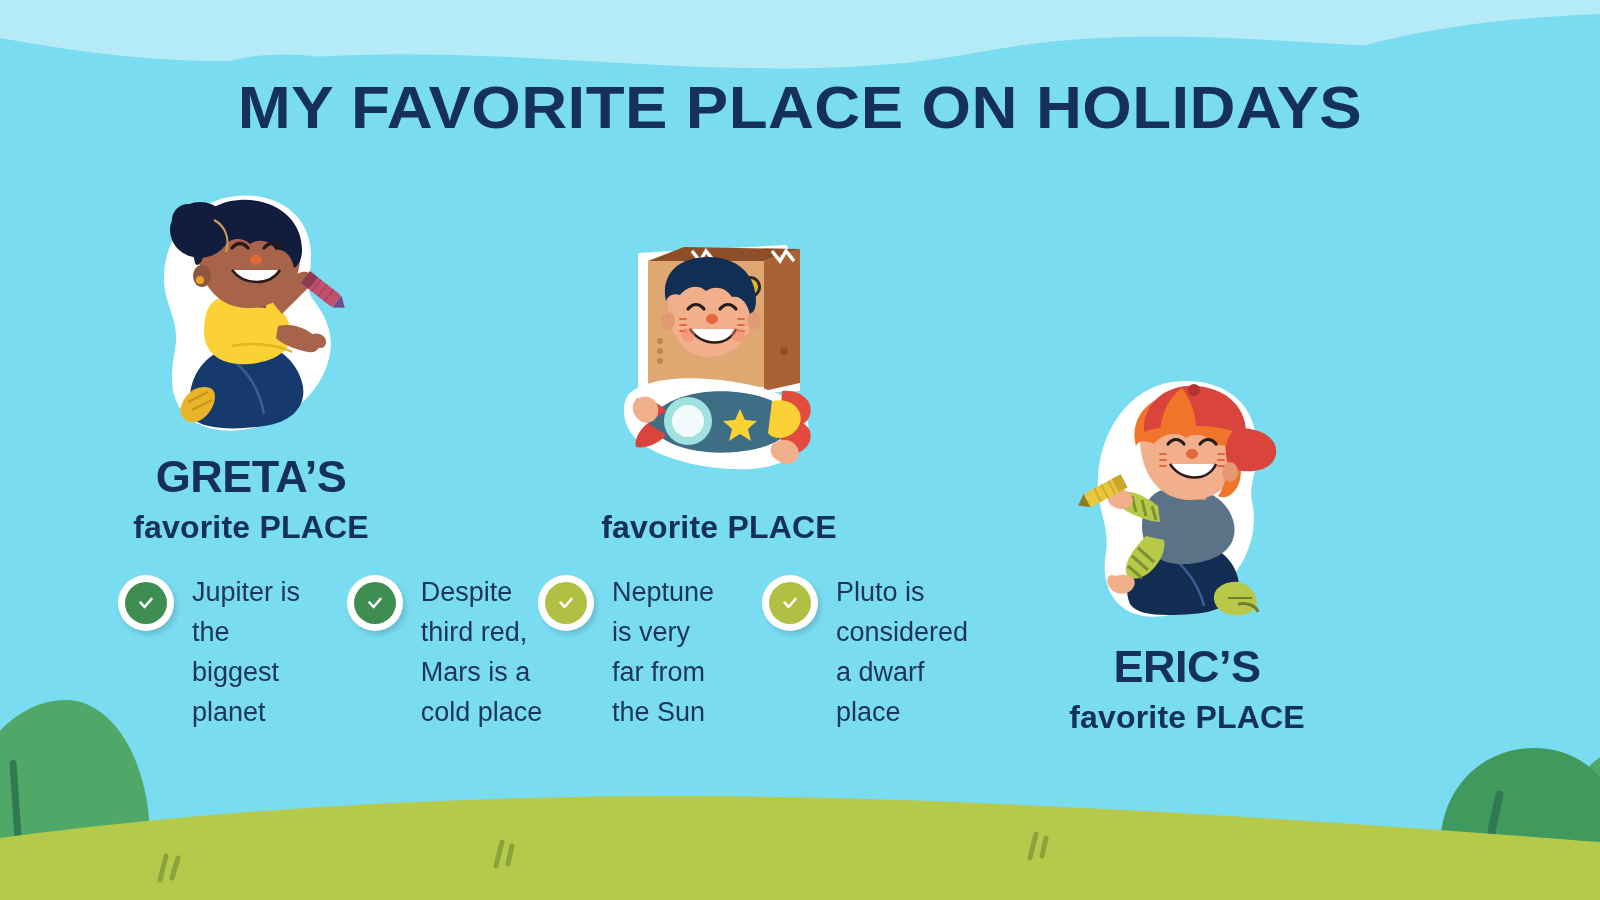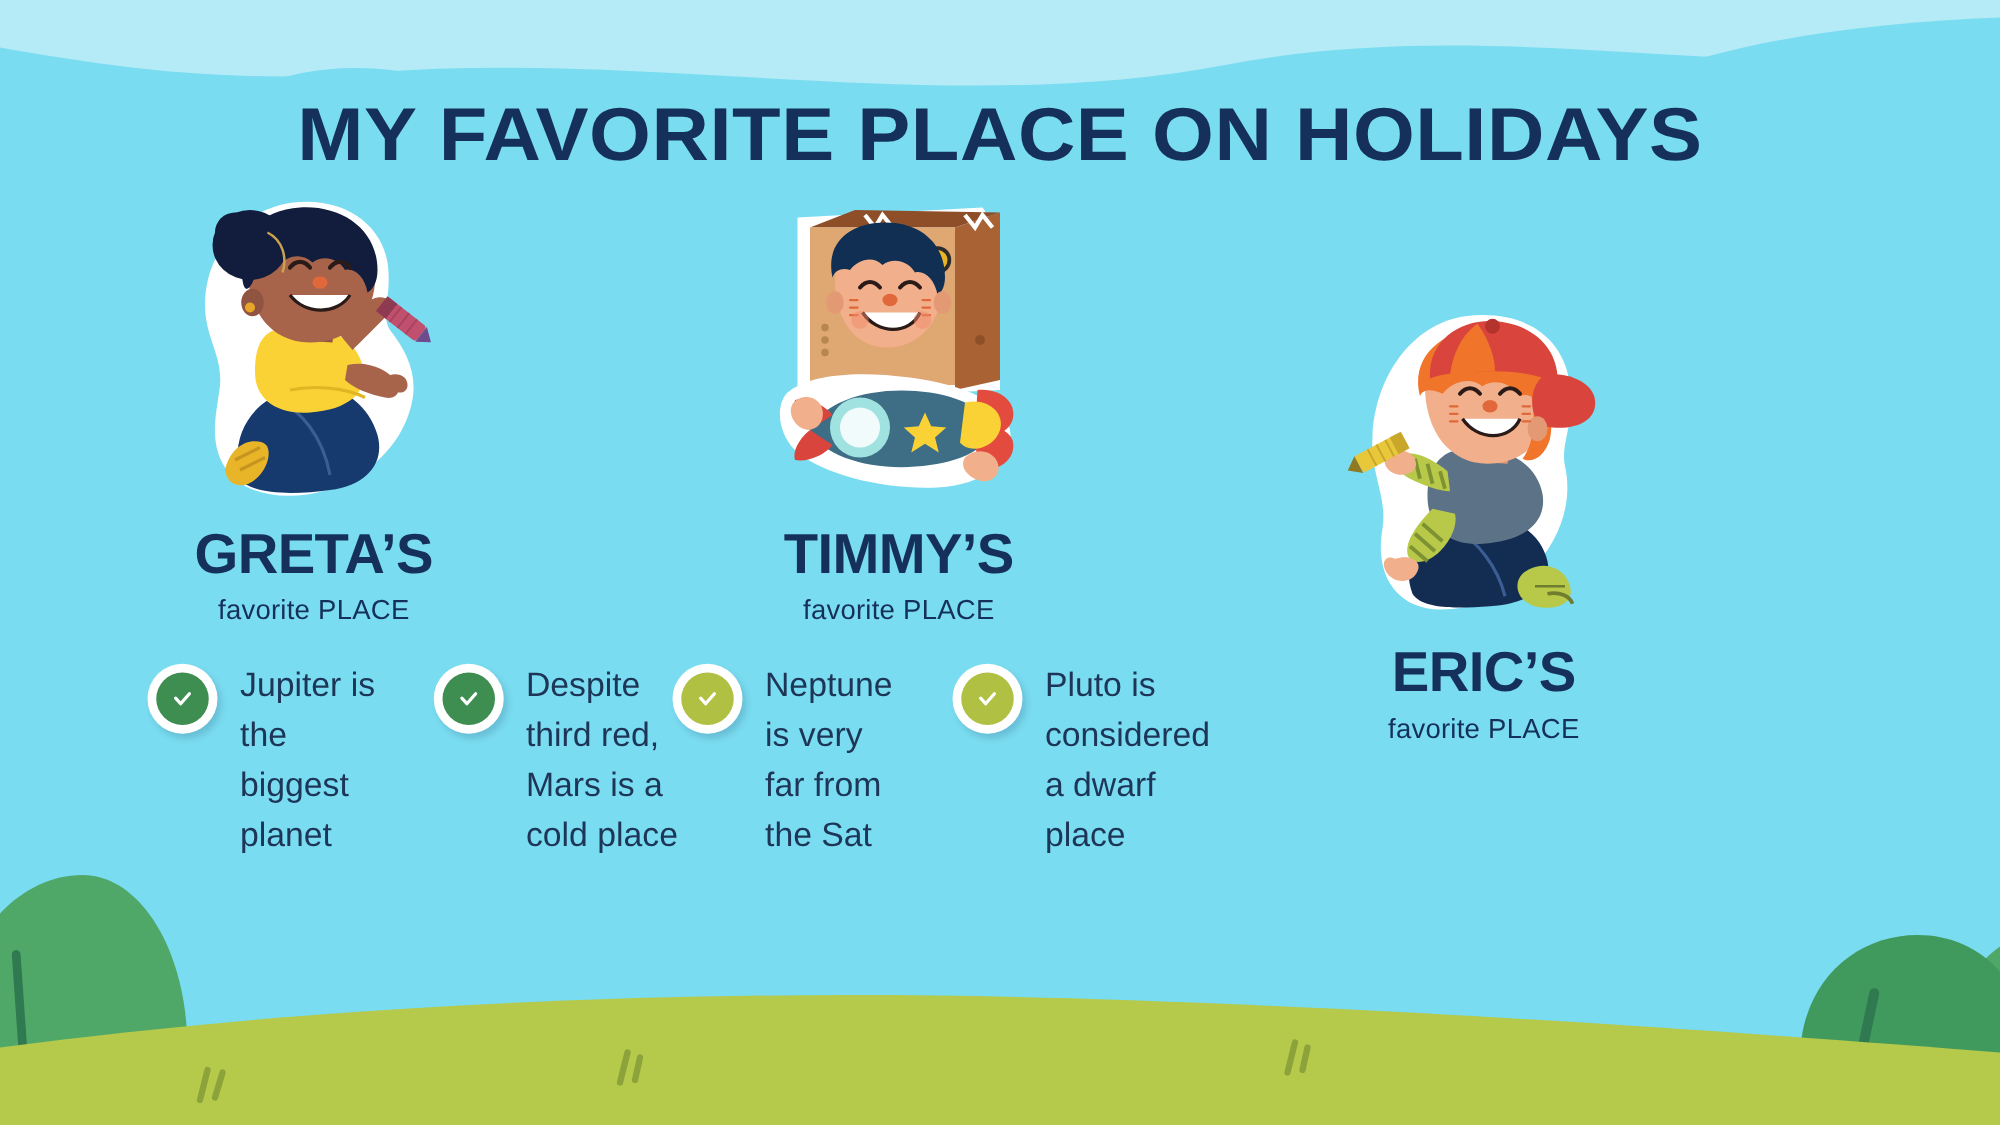--- a/index.html
+++ b/index.html
@@ -45,25 +45,25 @@
     letter-spacing: 0.4px;
     line-height: 1;
     transform: scaleX(1.06);
     transform-origin: center center;
     white-space: nowrap;
   }
 
   
   .columns {
     position: absolute;
-    top: 152px;
+    top: 186px;
     left: 0;
     width: 1448px;
     display: flex;
-    align-items: center;
+    align-items: flex-end;
   }
   .col {
     width: 458px;
     display: flex;
     flex-direction: column;
     align-items: center;
   }
   .col-greta   { margin-left: 22px; }
   .col-timmy   { margin-left: 10px; }
   .col-eric    { margin-left: 10px; }
@@ -82,22 +82,22 @@
     line-height: 1;
   }
   .owner-name {
     font-size: 45px;
     font-weight: 700;
     letter-spacing: -0.5px;
     color: #14305B;
   }
   .fav-place {
     margin-top: 12px;
-    font-size: 22px;
-    font-weight: 400;
+    font-size: 32px;
+    font-weight: 700;
     letter-spacing: 0.2px;
     color: #14305B;
   }
 
   
   .bullets {
     margin-top: 30px;
     width: 430px;
     display: flex;
     flex-direction: row;
@@ -333,34 +333,33 @@
           <path d="M178,160 C196,158 210,170 206,184 C202,196 186,200 176,192 Z" fill="#E24B3E"></path>
           <path d="M178,224 C196,226 210,214 206,200 C202,190 186,186 176,194 Z" fill="#E24B3E"></path>
           <path d="M168,170 C186,166 200,178 196,192 C192,206 172,212 164,202 Z" fill="#FBD235"></path>
 
           <path d="M32,186 C26,178 28,168 38,166 C48,164 56,172 54,182 C52,192 40,196 32,186 Z" fill="#F2AF8B"></path>
           <path d="M168,214 C176,206 190,208 194,218 C198,228 188,236 178,232 C168,228 164,220 168,214 Z" fill="#F2AF8B"></path>
         </svg>
       </div>
 
       <div class="col-heading">
-        <div class="owner-name">TIMMY’S</div>
         <div class="fav-place">favorite PLACE</div>
       </div>
 
       <div class="bullets">
         <div class="bullet">
           <div class="check-badge">
             <div class="check-inner" style="background:#AFC043">
               <svg width="24" height="24" viewBox="0 0 24 24">
                 <path d="M6.5 11.5 L10.5 16 L17.5 8" stroke="#FFFFFF" stroke-width="2.6" fill="none" stroke-linecap="round" stroke-linejoin="round"></path>
               </svg>
             </div>
           </div>
-          <div class="bullet-text">Neptune is very far from the Sat</div>
+          <div class="bullet-text">Neptune is very far from the Sun</div>
         </div>
         <div class="bullet">
           <div class="check-badge">
             <div class="check-inner" style="background:#AFC043">
               <svg width="24" height="24" viewBox="0 0 24 24">
                 <path d="M6.5 11.5 L10.5 16 L17.5 8" stroke="#FFFFFF" stroke-width="2.6" fill="none" stroke-linecap="round" stroke-linejoin="round"></path>
               </svg>
             </div>
           </div>
           <div class="bullet-text">Pluto is considered a dwarf place</div>

